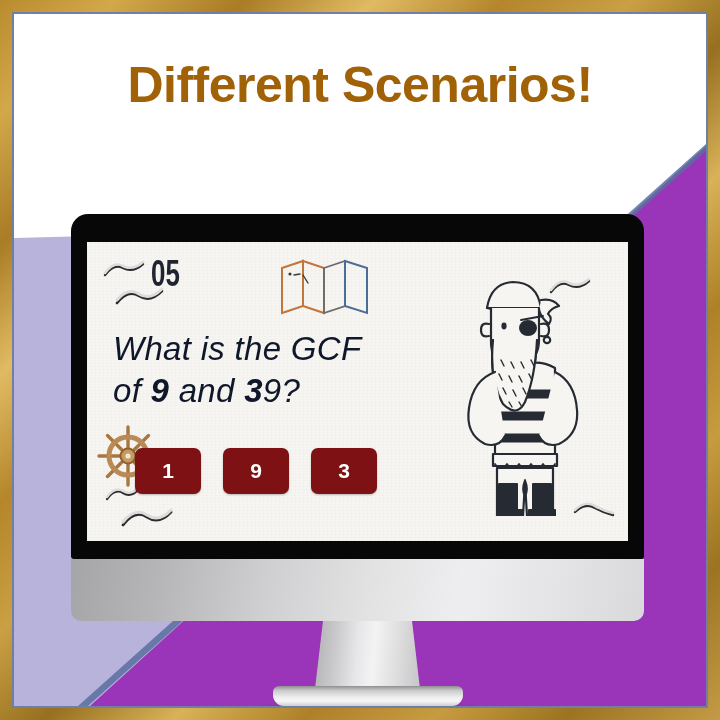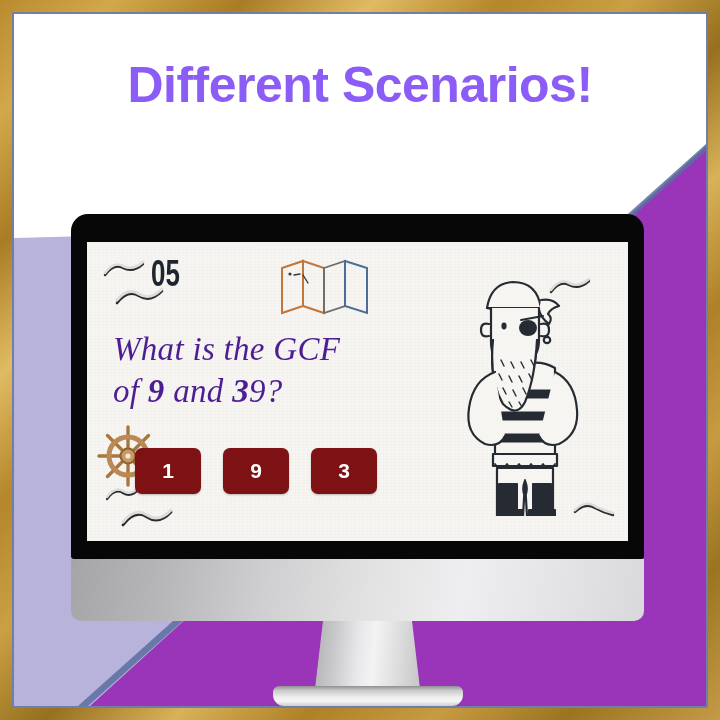--- a/index.html
+++ b/index.html
@@ -77,21 +77,21 @@
     width: 692px;
     text-align: center;
     z-index: 5;
   }
   #heading-text {
     display: inline-block;
     font-family: "Liberation Sans", sans-serif;
     font-size: 50px;
     font-weight: bold;
     letter-spacing: -0.5px;
-    color: #8b5cf6;
+    color: #a16207;
     line-height: 1.1;
   }
 
   
   #monitor {
     position: absolute;
     left: 57px;
     top: 200px;
     width: 593px;
     z-index: 6;
@@ -182,25 +182,25 @@
   #map-icon { left: 192px; top: 16px; }
 
   #pirate { left: 362px; top: 26px; }
 
   #wheel-icon { left: 10px; top: 183px; }
 
   #question {
     left: 26px;
     top: 86px;
     width: 330px;
-    font-family: Liberation Serif, serif;
+    font-family: Liberation Sans, sans-serif;
     font-style: italic;
     font-size: 33px;
     line-height: 1.28;
-    color: #4c1d95;
+    color: #0f172a;
     letter-spacing: 0.3px;
   }
   #question b { font-weight: bold; }
 
   #answers {
     left: 48px;
     top: 206px;
     display: flex;
     gap: 22px;
   }

